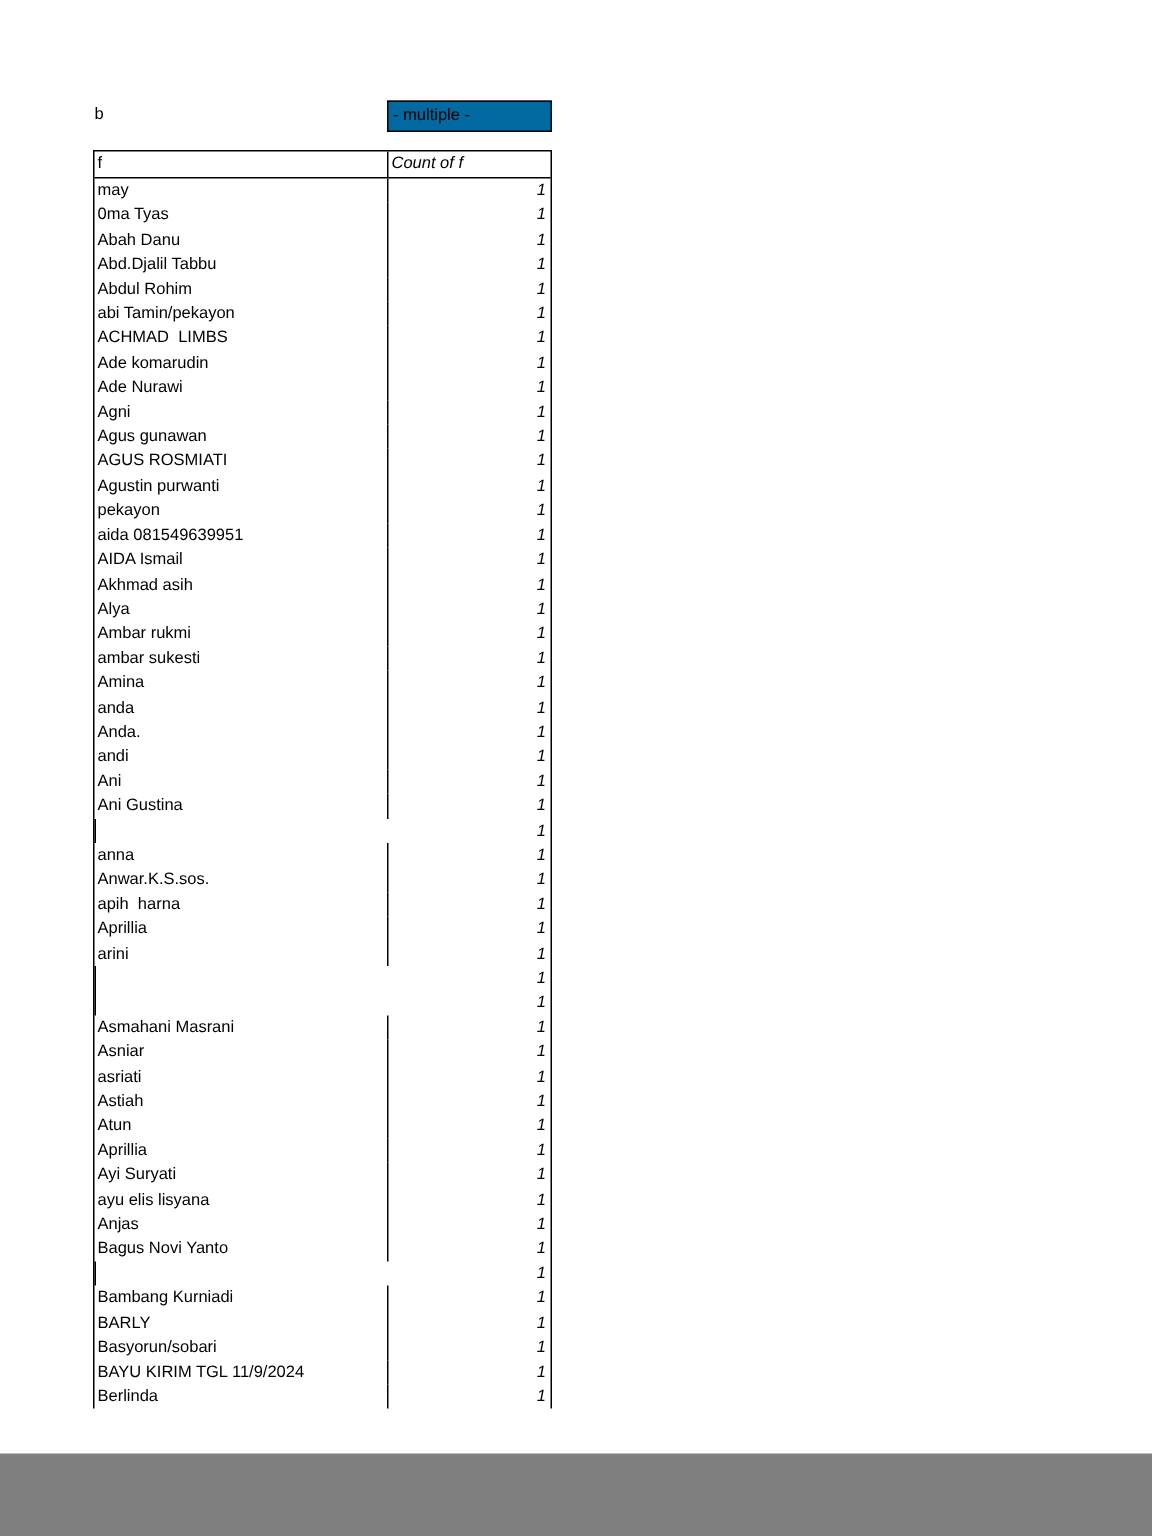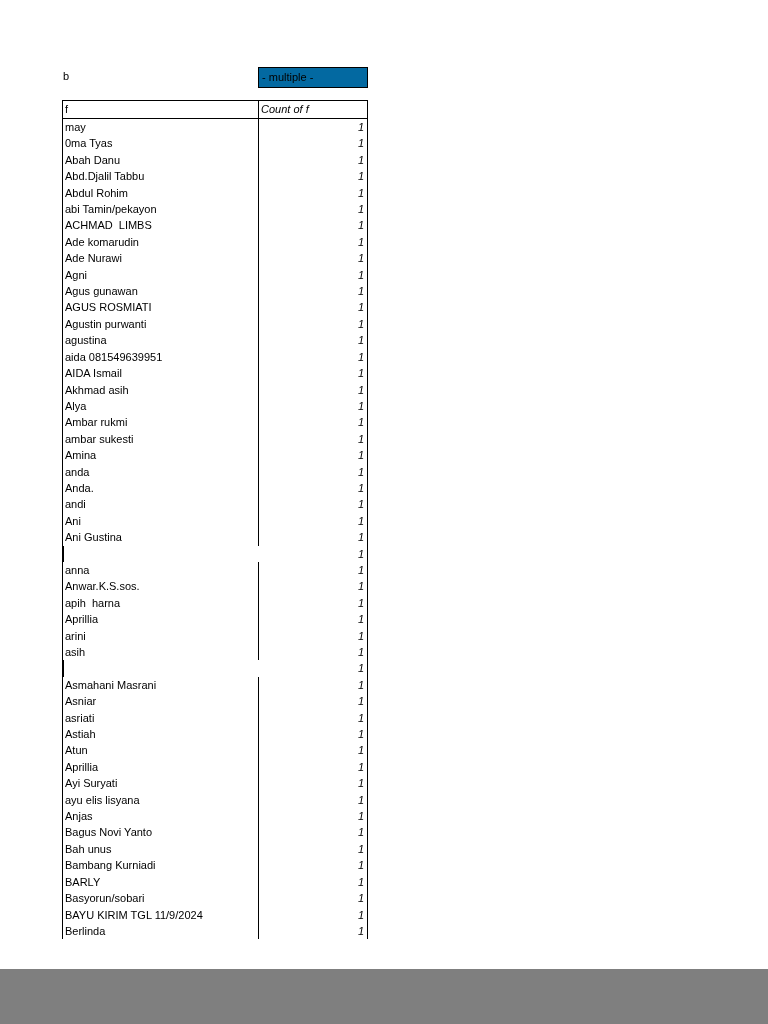--- a/index.html
+++ b/index.html
@@ -139,21 +139,21 @@
   </div>
         <div class="trow">
     <div class="cell-label">AGUS ROSMIATI</div>
     <div class="cell-count num">1</div>
   </div>
         <div class="trow">
     <div class="cell-label">Agustin purwanti</div>
     <div class="cell-count num">1</div>
   </div>
         <div class="trow">
-    <div class="cell-label">agustina</div>
+    <div class="cell-label">pekayon</div>
     <div class="cell-count num">1</div>
   </div>
         <div class="trow">
     <div class="cell-label">aida 081549639951</div>
     <div class="cell-count num">1</div>
   </div>
         <div class="trow">
     <div class="cell-label">AIDA Ismail</div>
     <div class="cell-count num">1</div>
   </div>
@@ -214,21 +214,20 @@
   </div>
         <div class="trow">
     <div class="cell-label">Aprillia</div>
     <div class="cell-count num">1</div>
   </div>
         <div class="trow">
     <div class="cell-label">arini</div>
     <div class="cell-count num">1</div>
   </div>
         <div class="trow">
-    <div class="cell-label">asih</div>
     <div class="cell-count num">1</div>
   </div>
         <div class="trow">
     <div class="cell-count num">1</div>
   </div>
         <div class="trow">
     <div class="cell-label">Asmahani Masrani</div>
     <div class="cell-count num">1</div>
   </div>
         <div class="trow">
@@ -261,21 +260,20 @@
   </div>
         <div class="trow">
     <div class="cell-label">Anjas</div>
     <div class="cell-count num">1</div>
   </div>
         <div class="trow">
     <div class="cell-label">Bagus Novi Yanto</div>
     <div class="cell-count num">1</div>
   </div>
         <div class="trow">
-    <div class="cell-label">Bah unus</div>
     <div class="cell-count num">1</div>
   </div>
         <div class="trow">
     <div class="cell-label">Bambang Kurniadi</div>
     <div class="cell-count num">1</div>
   </div>
         <div class="trow">
     <div class="cell-label">BARLY</div>
     <div class="cell-count num">1</div>
   </div>

